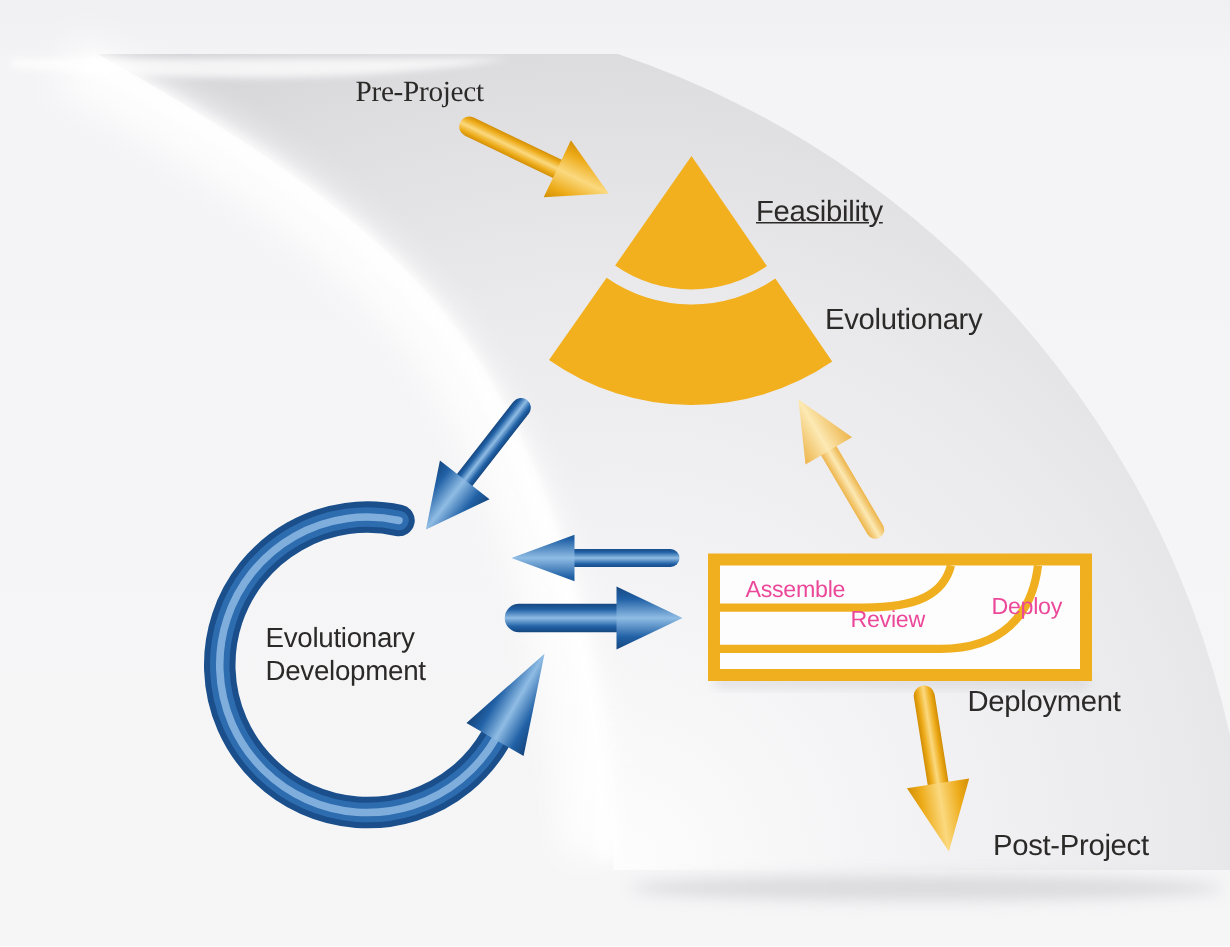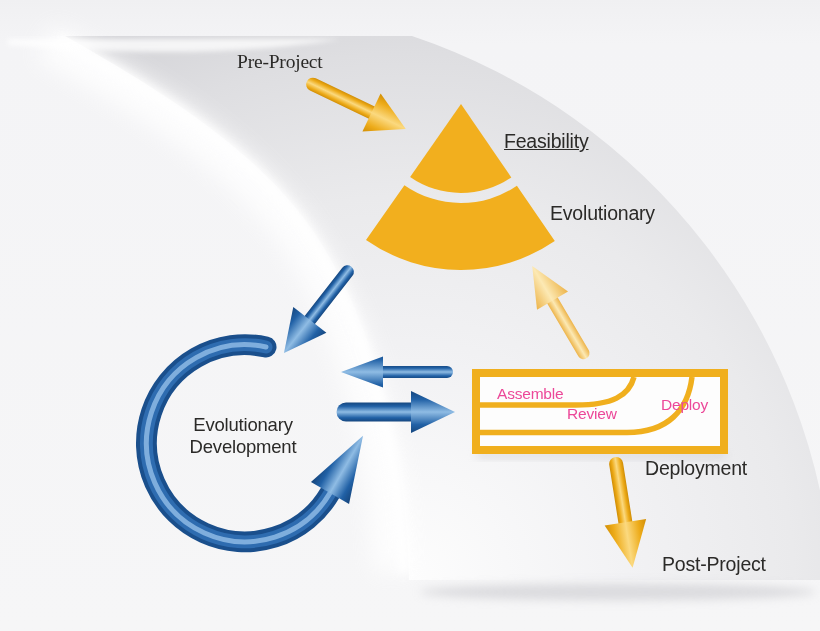--- a/index.html
+++ b/index.html
@@ -11,21 +11,21 @@
   #stage svg{position:absolute;left:0;top:0;}
   .lbl{
     position:absolute;color:#2b2a28;font-size:19.5px;line-height:1.1;
     letter-spacing:-0.2px;white-space:nowrap;
   }
   .lbl-sm{
     position:absolute;color:#ec4899;font-size:15.5px;line-height:1.05;
     letter-spacing:-0.2px;white-space:nowrap;
   }
   #evo-label{
-    left:177px;top:414px;width:132px;text-align:center;
+    left:177px;top:414px;width:132px;
     white-space:normal;line-height:21.5px;font-size:18.5px;
   }
   #preproject-label{left:237px;top:51px;font-family:Liberation Serif, serif;}
   #feasibility-label{left:504px;top:131px;text-decoration:underline;}
   #foundations-label{left:550px;top:203px;}
   #deployment-label{left:645px;top:458px;}
   #postproject-label{left:662px;top:554px;}
   #assemble-label{left:497px;top:386px;}
   #review-label{left:567px;top:406px;}
   #deploy-label{left:661px;top:397px;}

